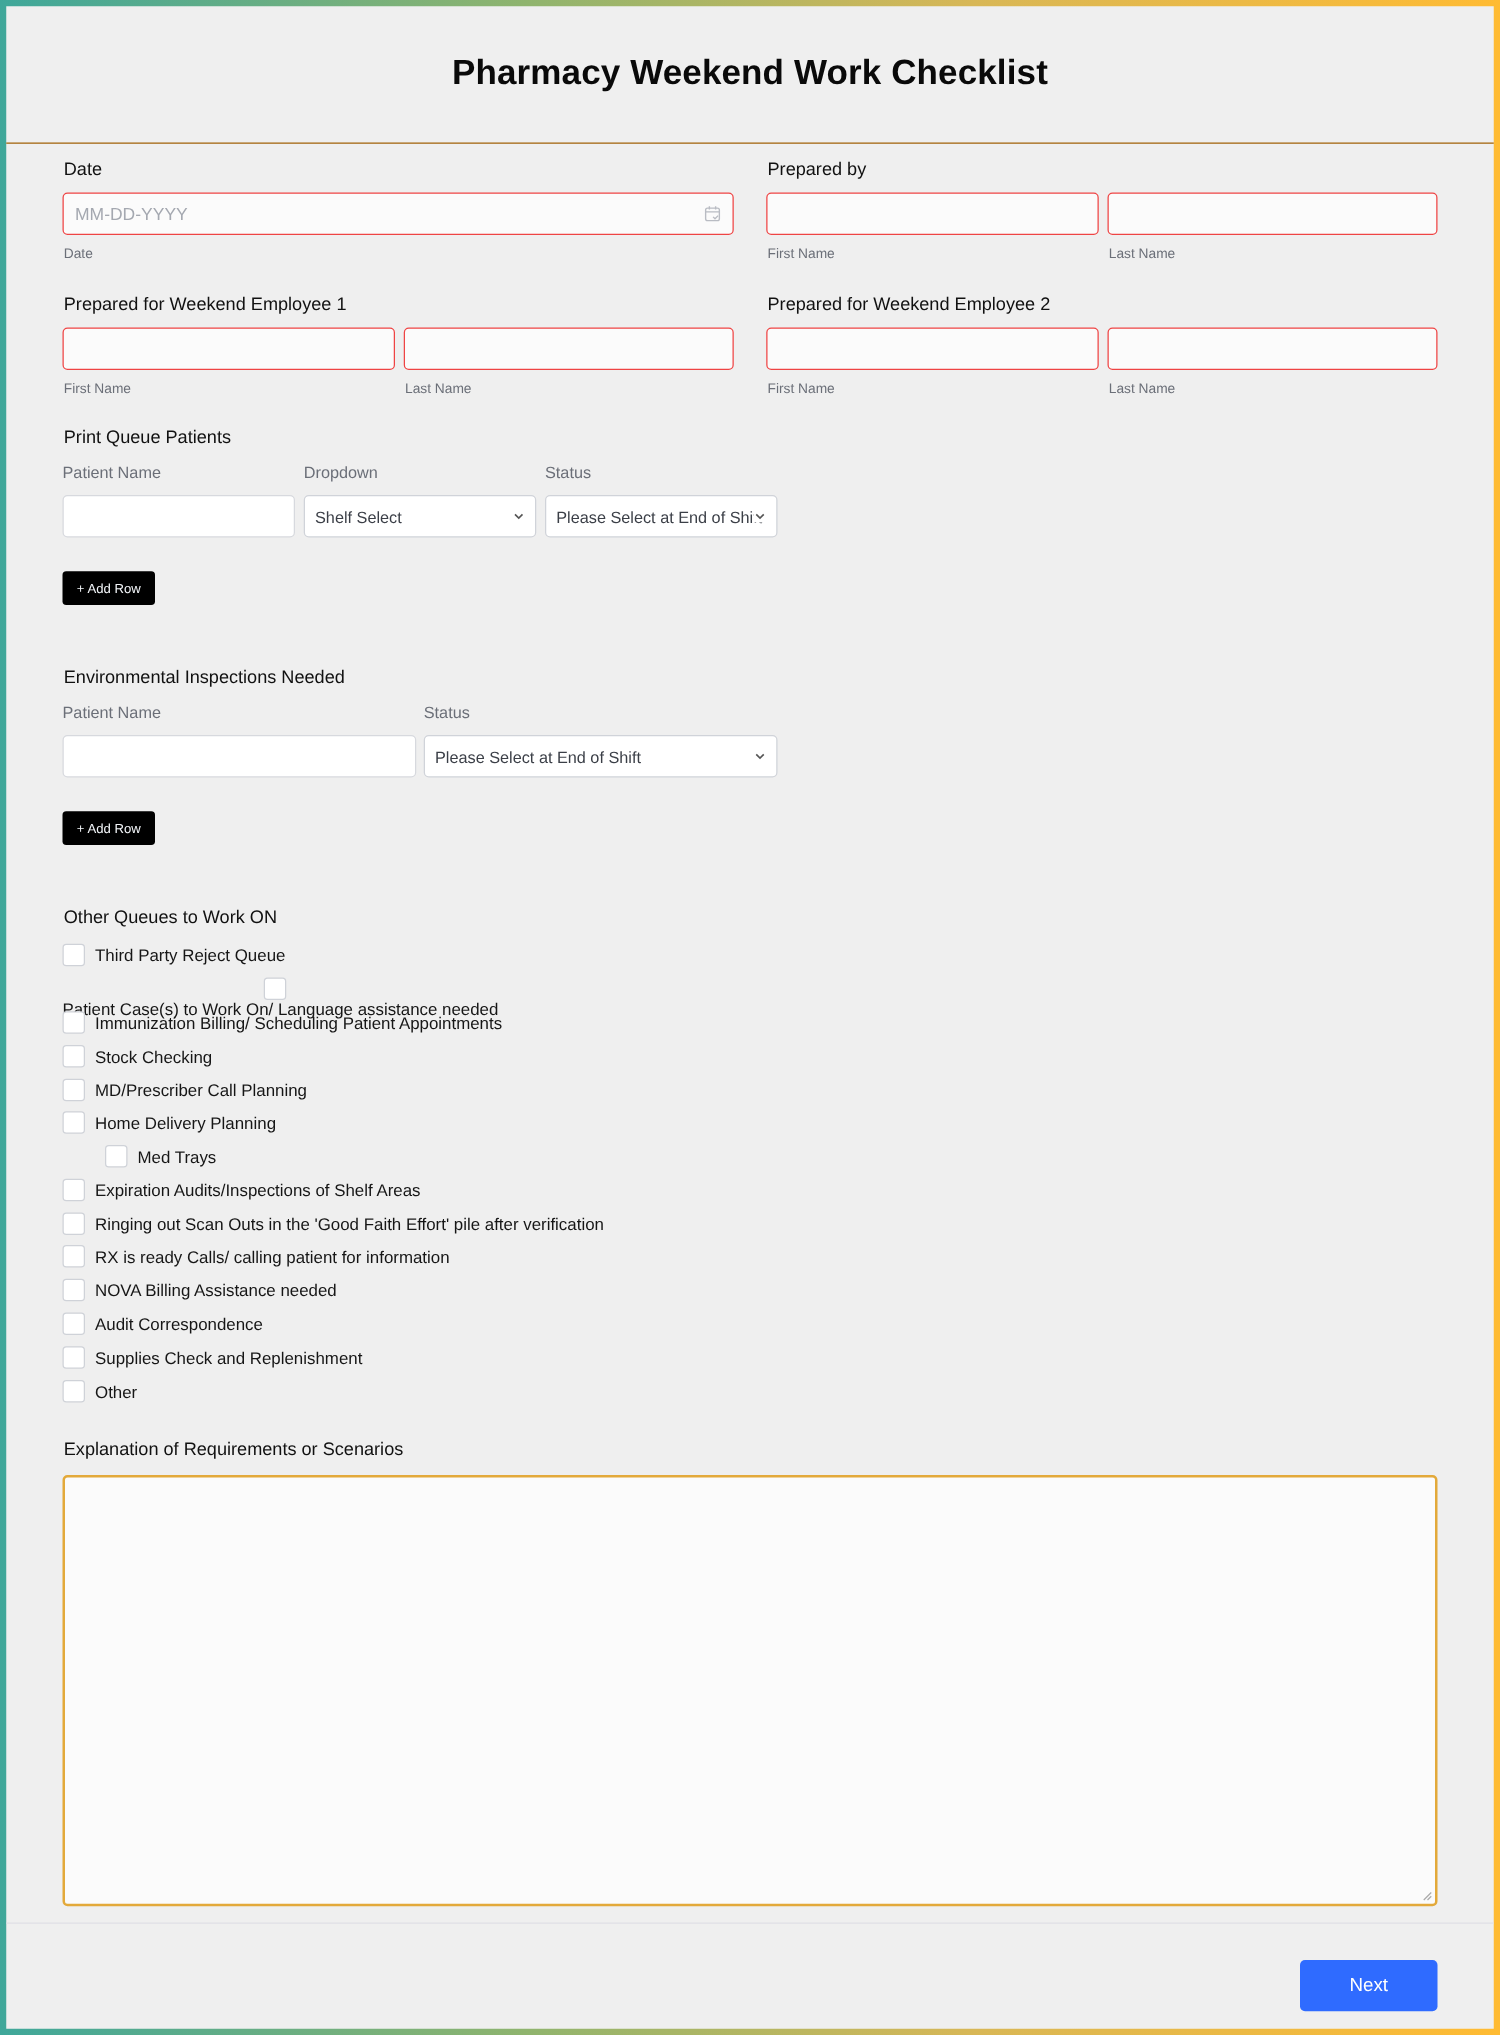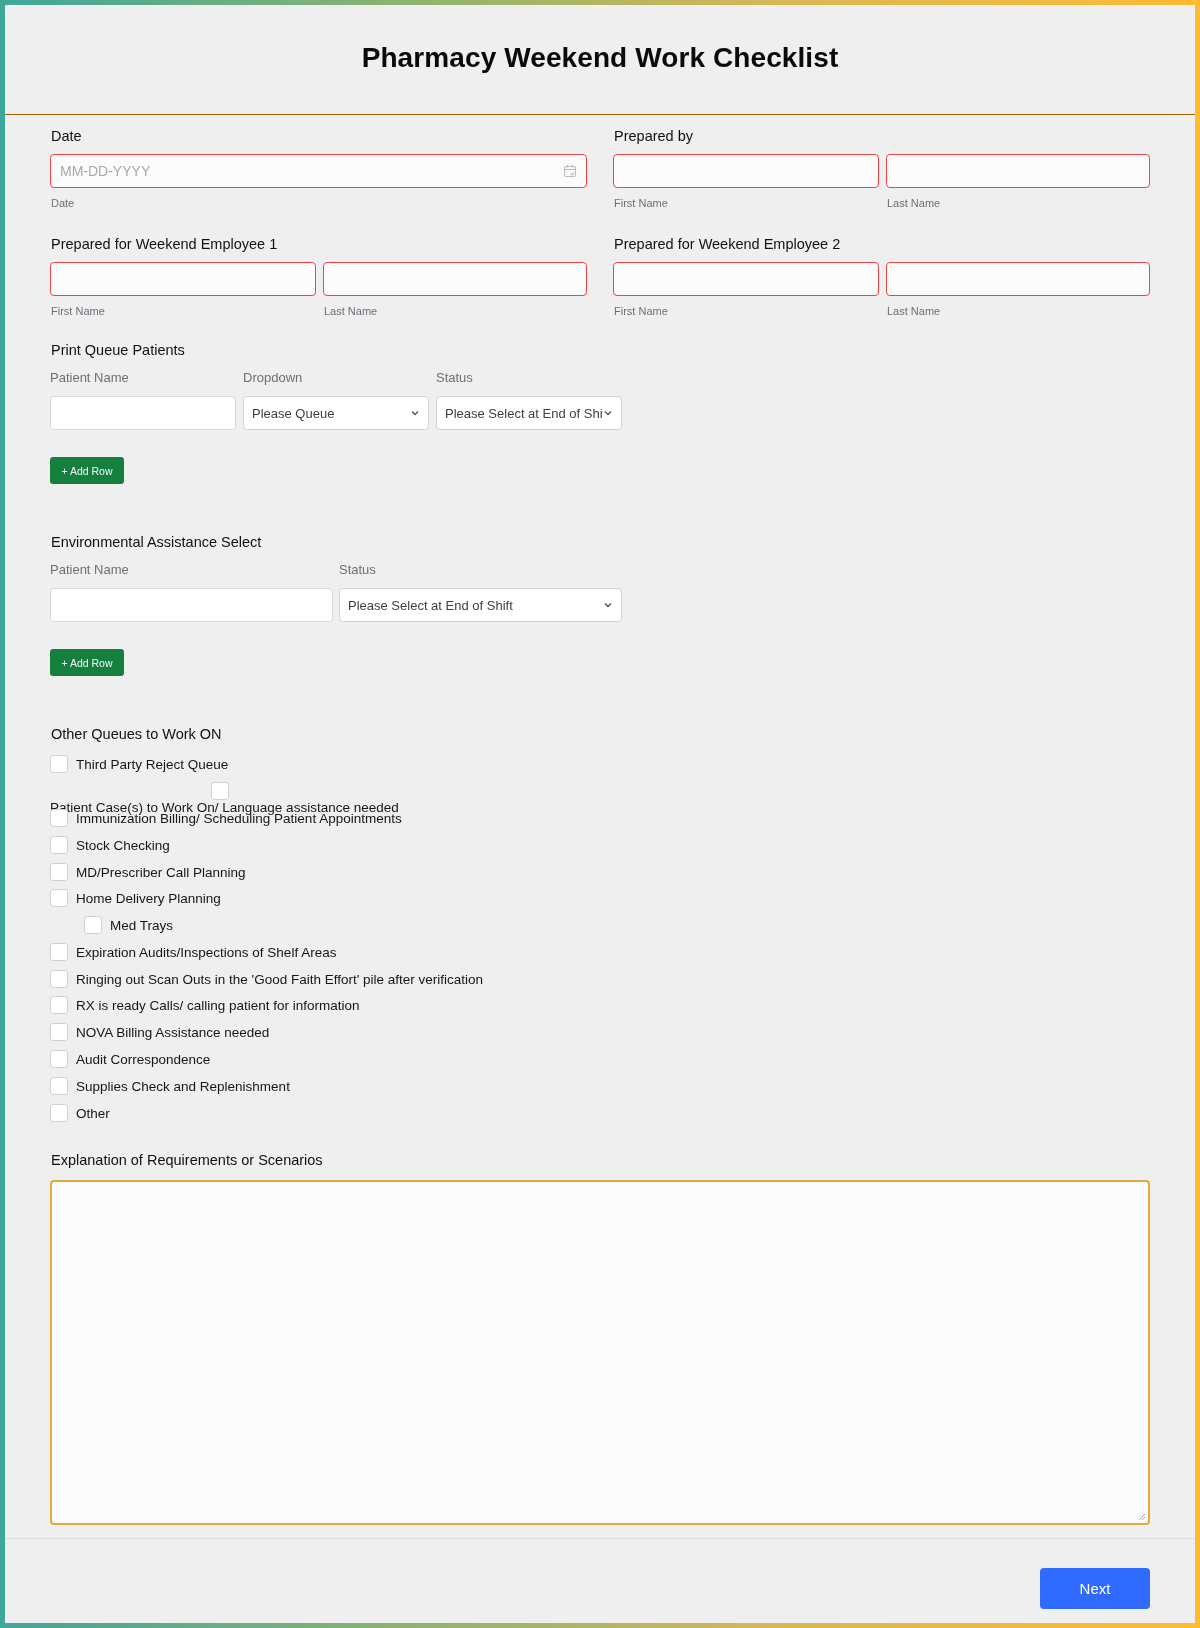--- a/index.html
+++ b/index.html
@@ -50,21 +50,21 @@
   .select .val {
     position: absolute; left: 8px; top: 9px;
     font-size: 13px; color: #3b3f47; white-space: nowrap;
   }
   .select .chev {
     position: absolute; right: 8px; top: 11px; width: 10px; height: 10px;
     background: #fff;
   }
   .add-row {
     position: absolute; width: 74px; height: 27px;
-    background: #15803d; border-radius: 3px;
+    background: #000000; border-radius: 3px;
     color: #f3f6f9; font-size: 10.5px;
     display: flex; align-items: center; justify-content: center;
   }
   .cb-row { position: absolute; left: 45px; height: 18px; display: flex; align-items: center; }
   .cb {
     width: 18px; height: 18px;
     background: #fff; border: 1px solid #cfd2d8; border-radius: 3px;
     margin-right: 8px; flex-shrink: 0;
   }
   .cb-label { font-size: 13.5px; color: #161616; white-space: nowrap; }
@@ -125,35 +125,35 @@
     <div class="abs sublabel" style="left:609px; top:189px;">First Name</div>
     <div class="abs sublabel" style="left:882px; top:189px;">Last Name</div>
 
     <div class="abs label" style="left:46px; top:226px;text-align:right;">Print Queue Patients</div>
     <div class="abs col-label" style="left:45px; top:254px;">Patient Name</div>
     <div class="abs col-label" style="left:238px; top:254px;">Dropdown</div>
     <div class="abs col-label" style="left:431px; top:254px;">Status</div>
 
     <div class="inp plain" style="left:45px; top:280px; width:186px;"></div>
     <div class="select" style="left:238px; top:280px; width:186px;">
-      <span class="val">Please Queue</span>
+      <span class="val">Shelf Select</span>
       <svg class="chev" viewBox="0 0 10 10" fill="none" stroke="#555" stroke-width="1.3">
           <polyline points="2,3.5 5,6.5 8,3.5"></polyline>
         </svg>
     </div>
     <div class="select" style="left:431px; top:280px; width:186px;">
       <span class="val">Please Select at End of Shift</span>
       <svg class="chev" viewBox="0 0 10 10" fill="none" stroke="#555" stroke-width="1.3">
           <polyline points="2,3.5 5,6.5 8,3.5"></polyline>
         </svg>
     </div>
 
     <div class="add-row" style="left:45px; top:341px;">+ Add Row</div>
 
-    <div class="abs label" style="left:46px; top:418px;">Environmental Assistance Select</div>
+    <div class="abs label" style="left:46px; top:418px;">Environmental Inspections Needed</div>
     <div class="abs col-label" style="left:45px; top:446px;">Patient Name</div>
     <div class="abs col-label" style="left:334px; top:446px;">Status</div>
 
     <div class="inp plain" style="left:45px; top:472px; width:283px;"></div>
     <div class="select" style="left:334px; top:472px; width:283px;">
       <span class="val">Please Select at End of Shift</span>
       <svg class="chev" viewBox="0 0 10 10" fill="none" stroke="#555" stroke-width="1.3">
           <polyline points="2,3.5 5,6.5 8,3.5"></polyline>
         </svg>
     </div>

